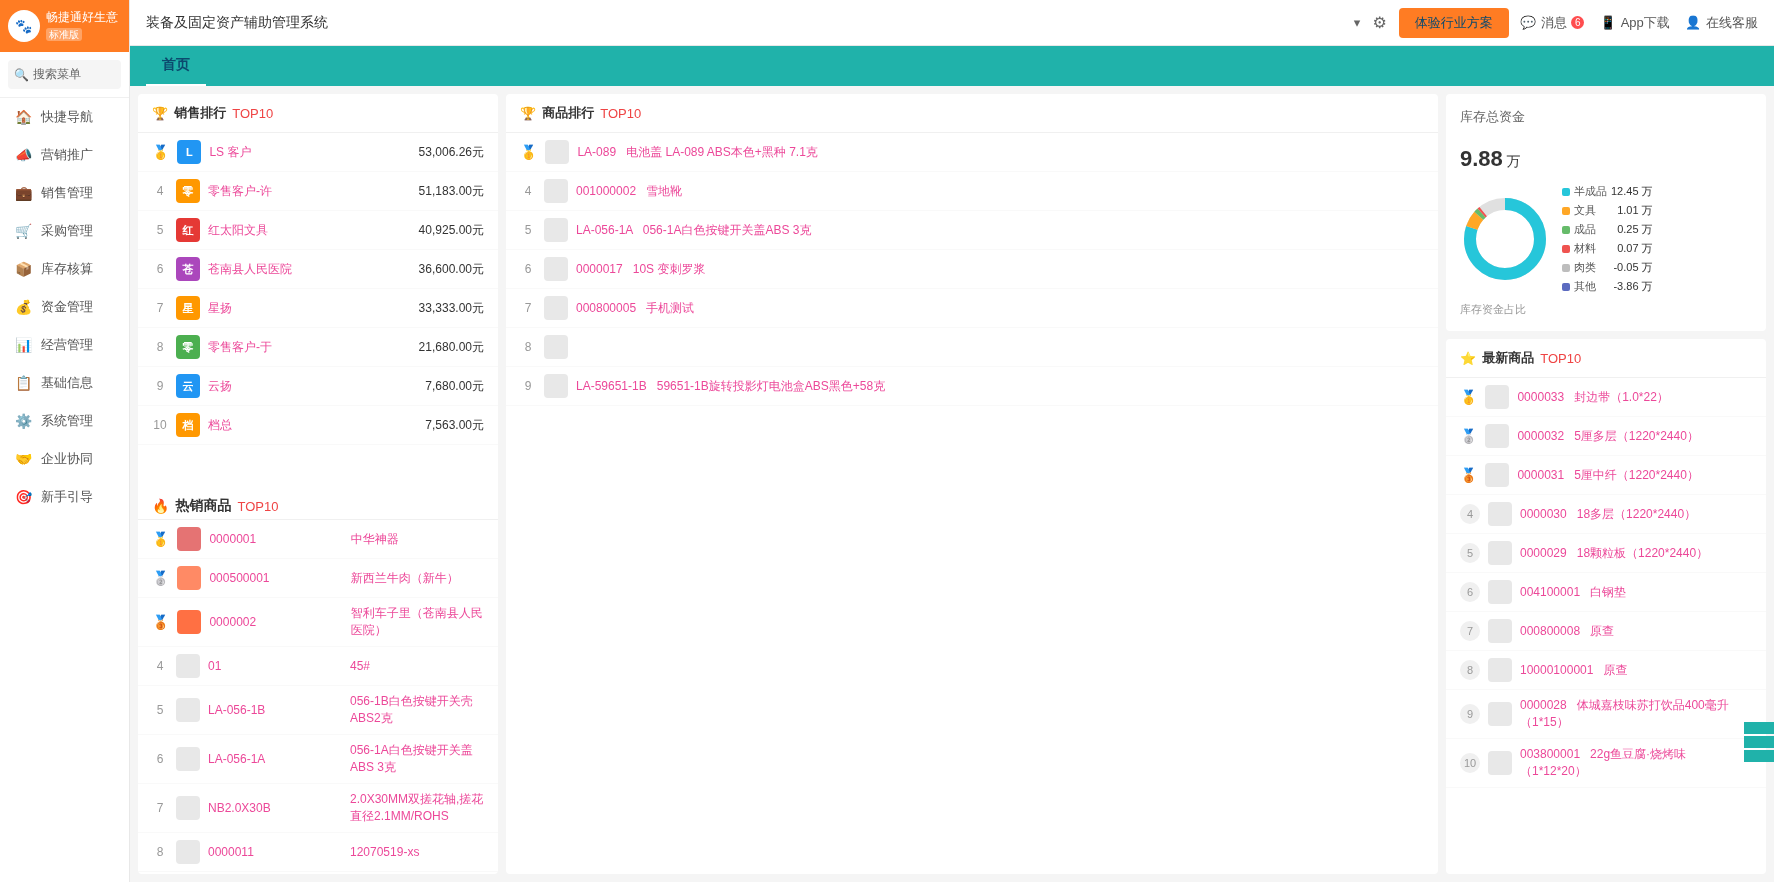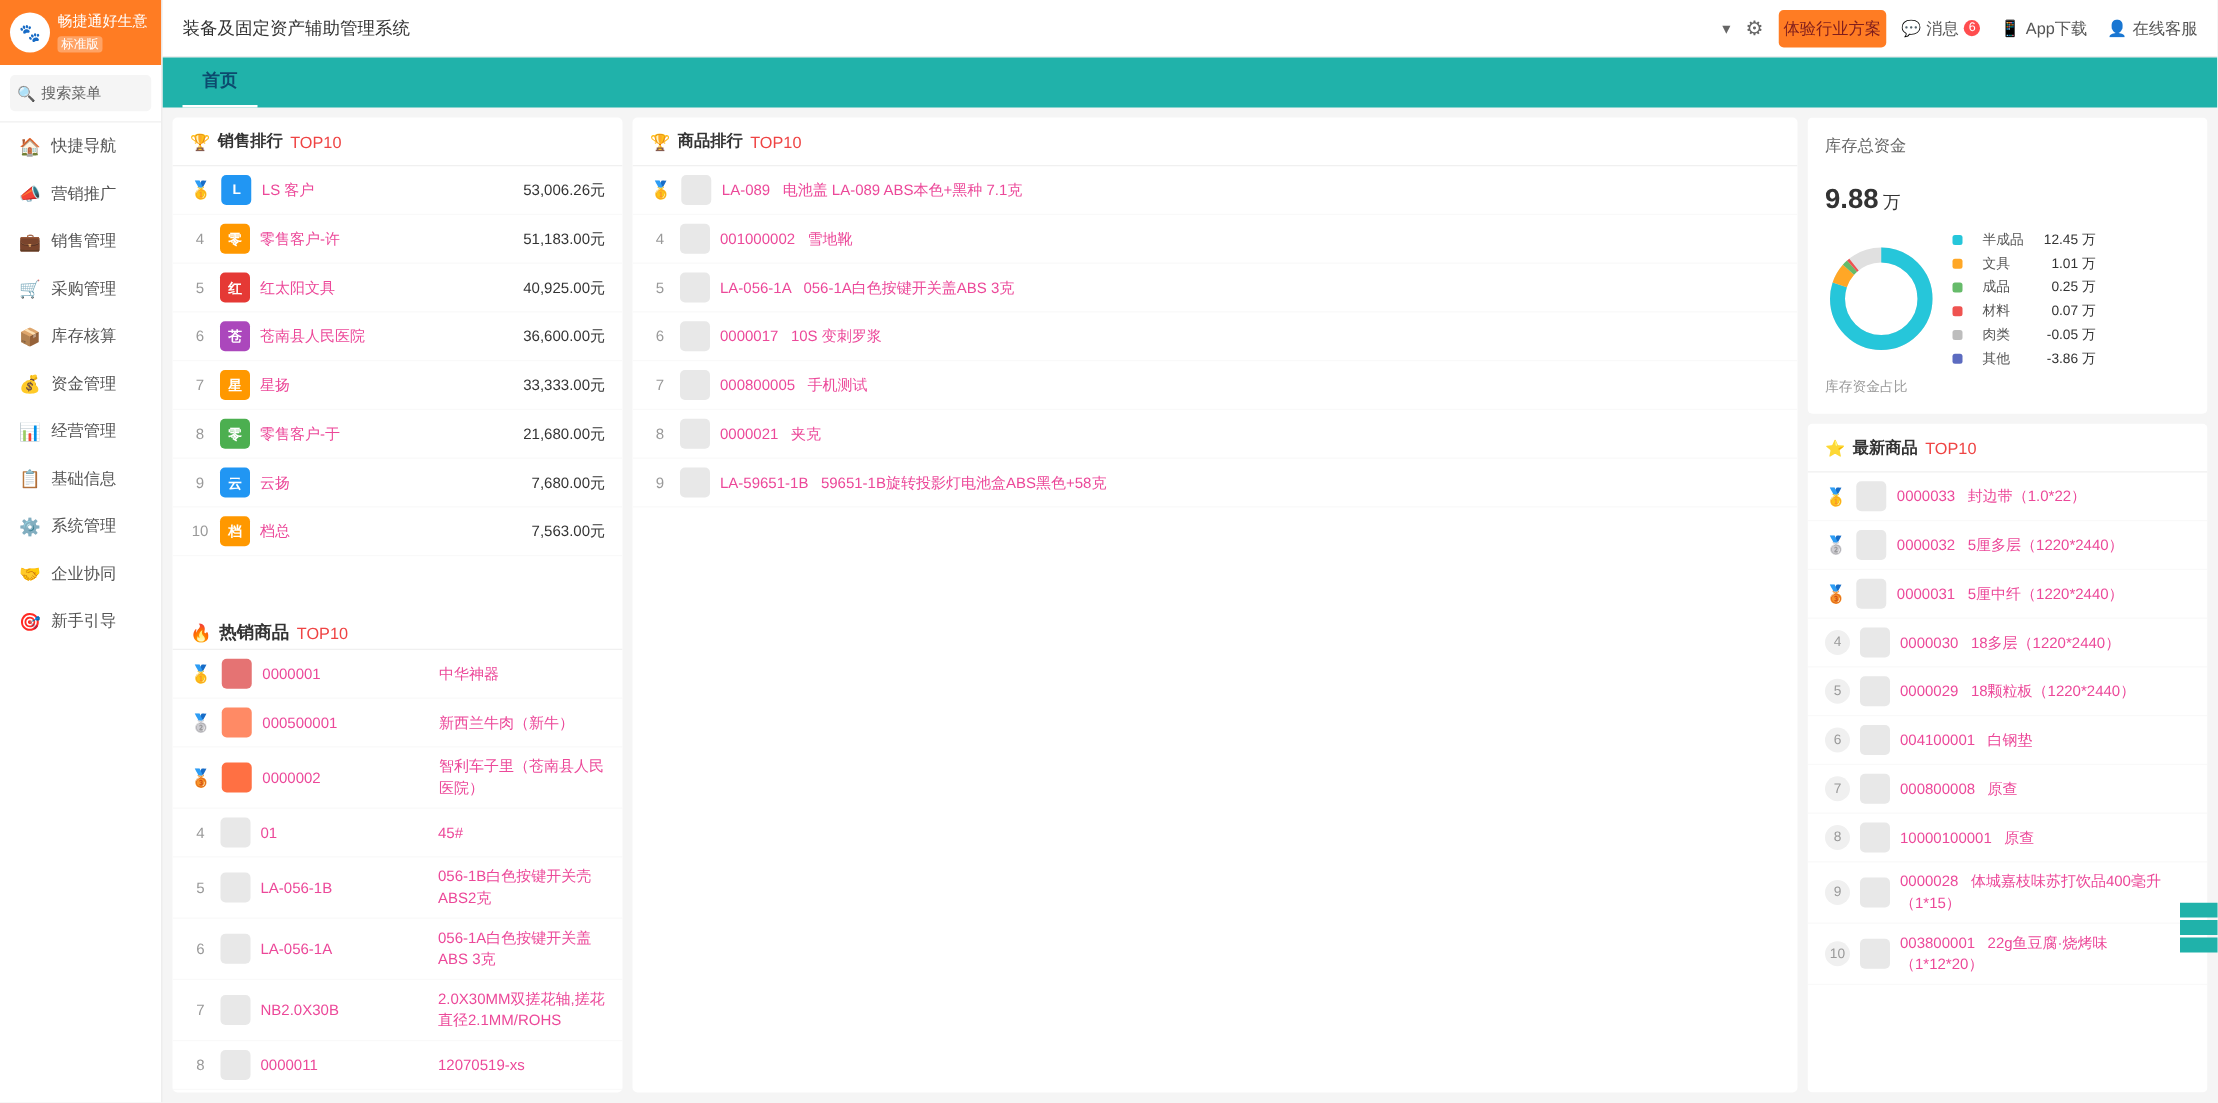--- a/index.html
+++ b/index.html
@@ -65,22 +65,22 @@
       padding: 0 16px;
       gap: 12px;
       flex-shrink: 0;
     }
     .topbar-title {
       font-size: 14px; color: #333; flex: 1;
     }
     .topbar-dropdown { cursor: pointer; color: #666; }
     .topbar-gear { cursor: pointer; color: #666; font-size: 16px; }
     .topbar-trial-btn {
-      background: #ff7c23; color: #7f1d1d; border: none;
-      padding: 6px 4px; border-radius: 4px; cursor: pointer; font-size: 13px;
+      background: #ff7c23; color: #0c4a6e; border: none;
+      padding: 6px 16px; border-radius: 4px; cursor: pointer; font-size: 13px;
     }
     .topbar-right { display: flex; align-items: center; gap: 16px; margin-left: auto; }
     .topbar-right-item { display: flex; align-items: center; gap: 4px; color: #555; font-size: 13px; cursor: pointer; }
     .badge { background: #ff4d4f; color: #fff; border-radius: 8px; font-size: 10px; padding: 1px 4px; }
 
     
     .page-tabs {
       background: #20b2aa;
       padding: 0 16px;
       display: flex;
@@ -176,21 +176,21 @@
       border-radius: 4px;
       padding: 14px;
     }
     .inventory-title { font-size: 13px; color: #666; margin-bottom: 20px; }
     .inventory-amount { font-size: 22px; font-weight: bold; color: #333; }
     .inventory-unit { font-size: 14px; color: #333; }
 
     .donut-container { display: flex; align-items: center; gap: 12px; margin-top: 12px; }
     .donut-svg { flex-shrink: 0; }
     .legend { display: flex; flex-direction: column; gap: 4px; font-size: 11px; }
-    .legend-item { display: flex; align-items: center; gap: 16px; }
+    .legend-item { display: flex; align-items: center; gap: 4px; }
     .legend-dot { width: 8px; height: 8px; border-radius: 2px; flex-shrink: 0; }
     .legend-label { color: #555; flex: 1; }
     .legend-value { color: #333; font-weight: 500; margin-left: auto; }
 
     .inventory-caption { font-size: 11px; color: #999; margin-top: 8px; }
 
     
     .new-products-card {
       background: #fff;
       border-radius: 4px;
@@ -504,21 +504,20 @@
           <span class="item-name">0000017 &nbsp; 10S 变刺罗浆</span>
         </div>
         <div class="list-item">
           <span class="rank-num">7</span>
           <div class="product-img-placeholder"></div>
           <span class="item-name">000800005 &nbsp; 手机测试</span>
         </div>
         <div class="list-item">
           <span class="rank-num">8</span>
           <div class="product-img-placeholder"></div>
-          <span class="item-name">0000021 &nbsp; 夹克</span>
         </div>
         <div class="list-item">
           <span class="rank-num">9</span>
           <div class="product-img-placeholder"></div>
           <span class="item-name">LA-59651-1B &nbsp; 59651-1B旋转投影灯电池盒ABS黑色+58克</span>
         </div>
       </div>
     </div>
 
     <div class="panel-right">

